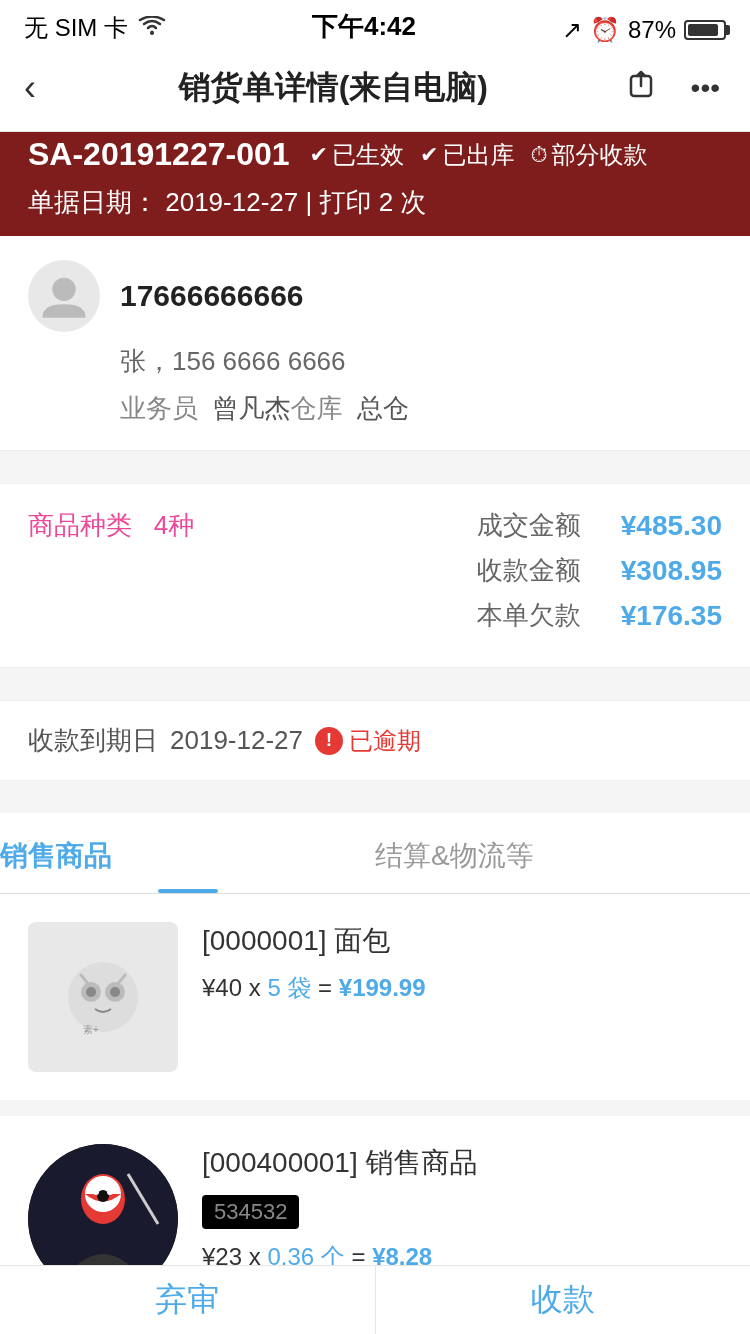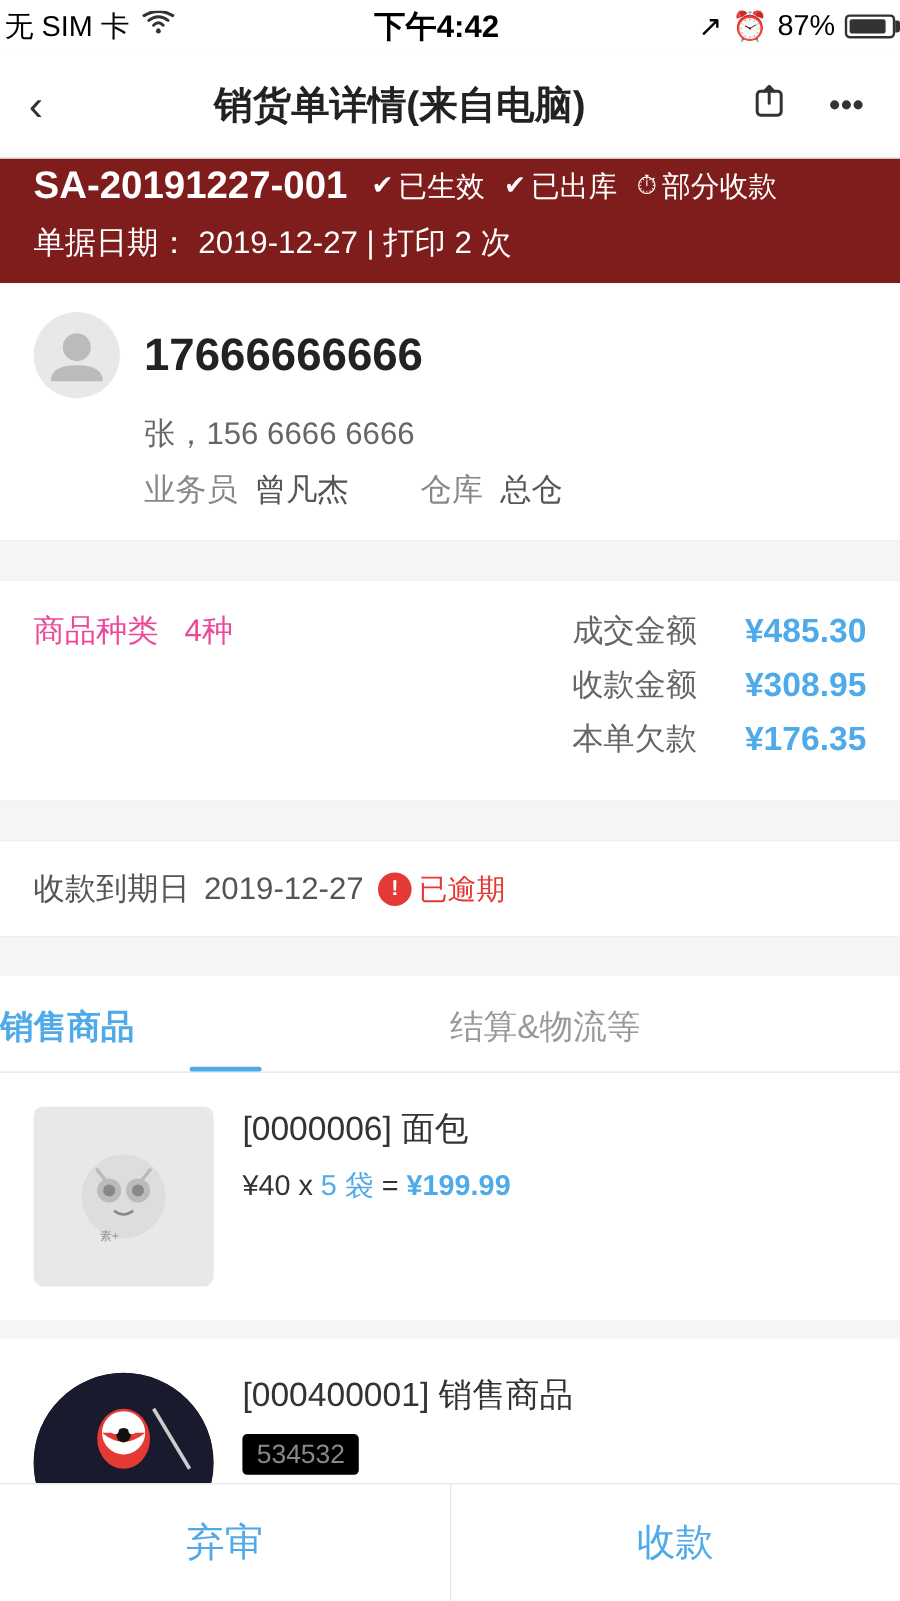--- a/index.html
+++ b/index.html
@@ -11,23 +11,23 @@
       min-height: 1334px;
       overflow-x: hidden;
       font-size: 28px;
     }
 
     
     .status-bar {
       height: 44px;
       background: #fff;
       display: flex;
-      align-items: center;
+      align-items: flex-end;
       justify-content: space-between;
-      padding: 0 4px;
+      padding: 0 24px;
       font-size: 24px;
       font-weight: 500;
     }
     .status-left { display: flex; align-items: center; gap: 10px; }
     .status-center { font-size: 26px; font-weight: 600; }
     .status-right { display: flex; align-items: center; gap: 8px; font-size: 24px; }
     .battery-bar {
       width: 42px; height: 20px; border: 2px solid #333; border-radius: 4px;
       position: relative; display: inline-flex; align-items: center; padding: 2px;
     }
@@ -130,33 +130,32 @@
       border-radius: 50%;
       background: #e8e8e8;
       display: flex; align-items: center; justify-content: center;
       flex-shrink: 0;
     }
     .avatar-icon {
       font-size: 40px;
       color: #999;
     }
     .customer-phone {
-      font-size: 38px;
+      font-size: 30px;
       font-weight: 600;
       color: #222;
     }
     .customer-name {
       font-size: 26px;
       color: #666;
       margin-bottom: 12px;
       padding-left: 92px;
     }
     .customer-meta {
       display: flex;
-      gap: 60px;
       padding-left: 92px;
       text-align: center;
     }
     .meta-item {
       font-size: 26px;
       color: #555;
     }
     .meta-label { color: #888; }
 
     
@@ -316,21 +315,21 @@
       color: #4EAAE8;
       font-weight: 600;
     }
 
     
     .bottom-bar {
       position: fixed;
       bottom: 0;
       left: 0;
       width: 750px;
-      height: 98px;
+      height: 69px;
       background: #fff;
       border-top: 1px solid #e5e5e5;
       display: flex;
     }
     .bottom-btn {
       flex: 1;
       display: flex;
       align-items: center;
       justify-content: center;
       font-size: 32px;
@@ -497,21 +496,21 @@
         <circle cx="52" cy="35" r="10" fill="#bbb"></circle>
         <circle cx="28" cy="35" r="5" fill="#888"></circle>
         <circle cx="52" cy="35" r="5" fill="#888"></circle>
         <path d="M32 52 Q40 58 48 52" stroke="#888" stroke-width="2" fill="none"></path>
         <path d="M18 18 L26 28 M62 18 L54 28" stroke="#bbb" stroke-width="3" stroke-linecap="round"></path>
         <text x="28" y="76" font-size="10" fill="#999" text-anchor="middle">素+</text>
       </svg>
     </div>
     <div class="product-info">
       <div class="product-name">
-        <span>[0000006]</span>
+        <span>[0000001]</span>
         <span>面包</span>
       </div>
       <div class="product-price">
         <span>¥40</span>
         <span> x </span>
         <span class="product-qty">5</span>
         <span class="product-qty">袋</span>
         <span> = </span>
         <span class="product-total">¥199.99</span>
       </div>

